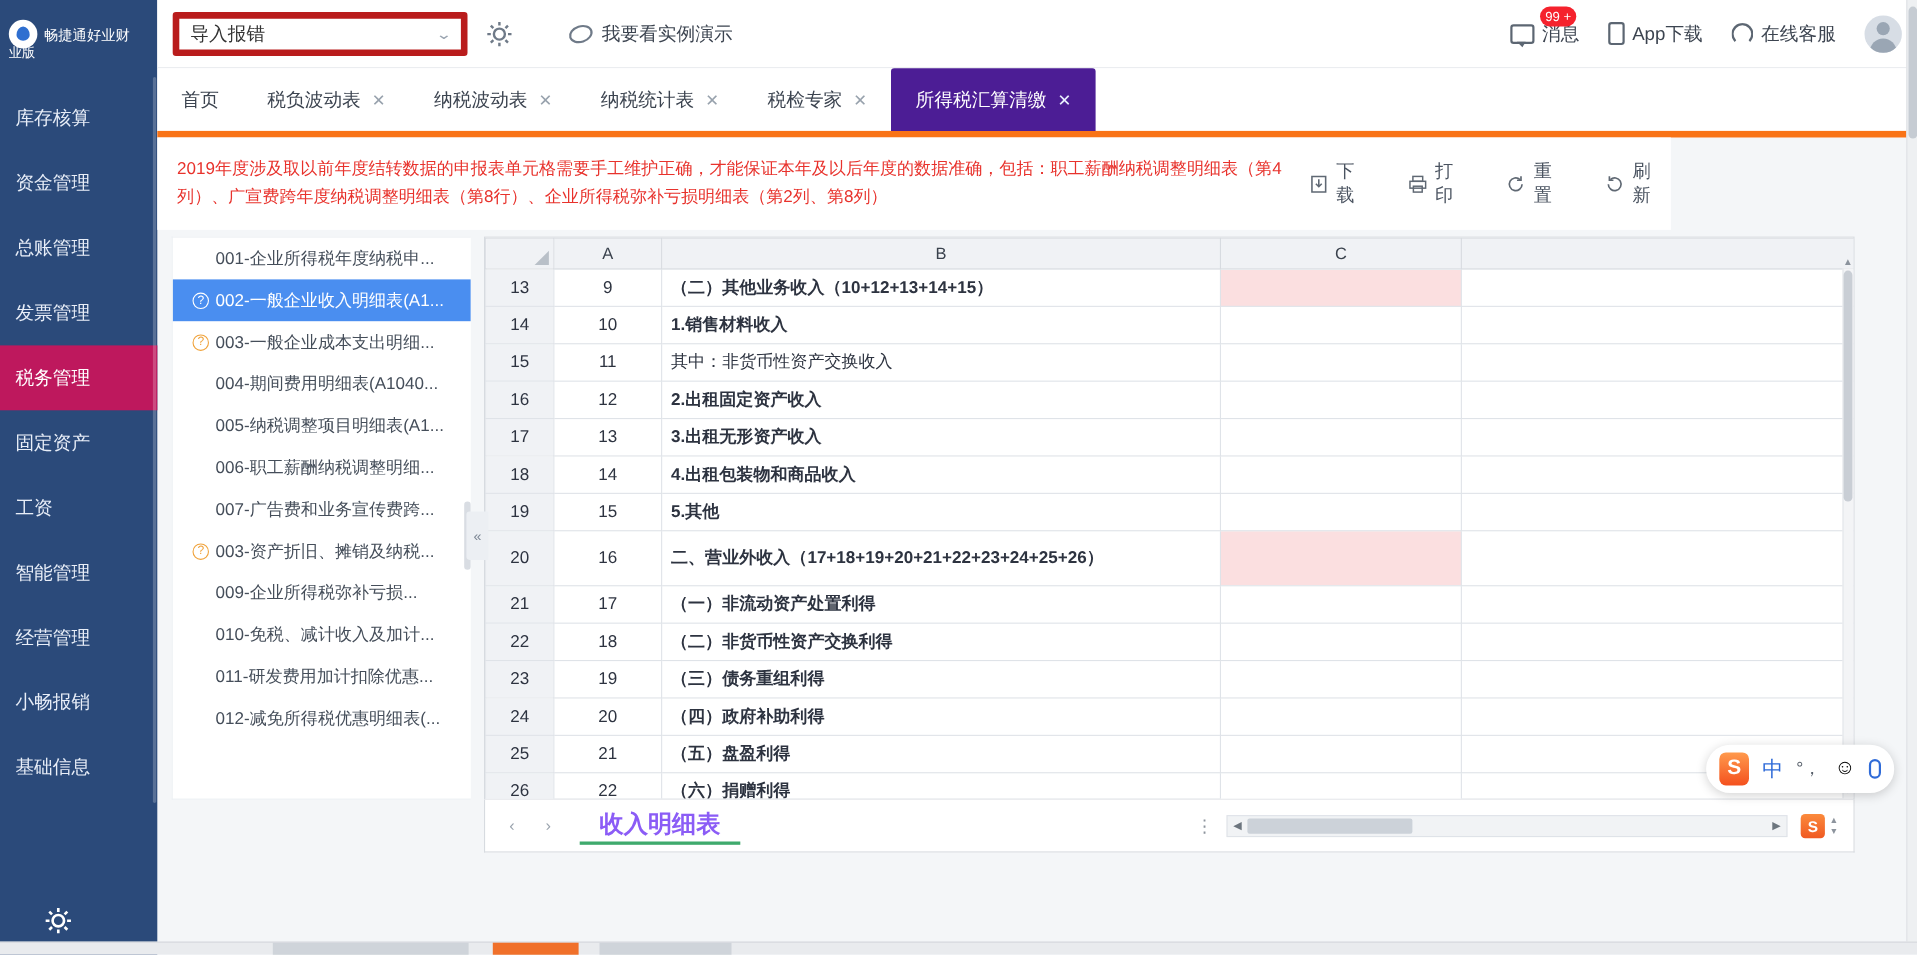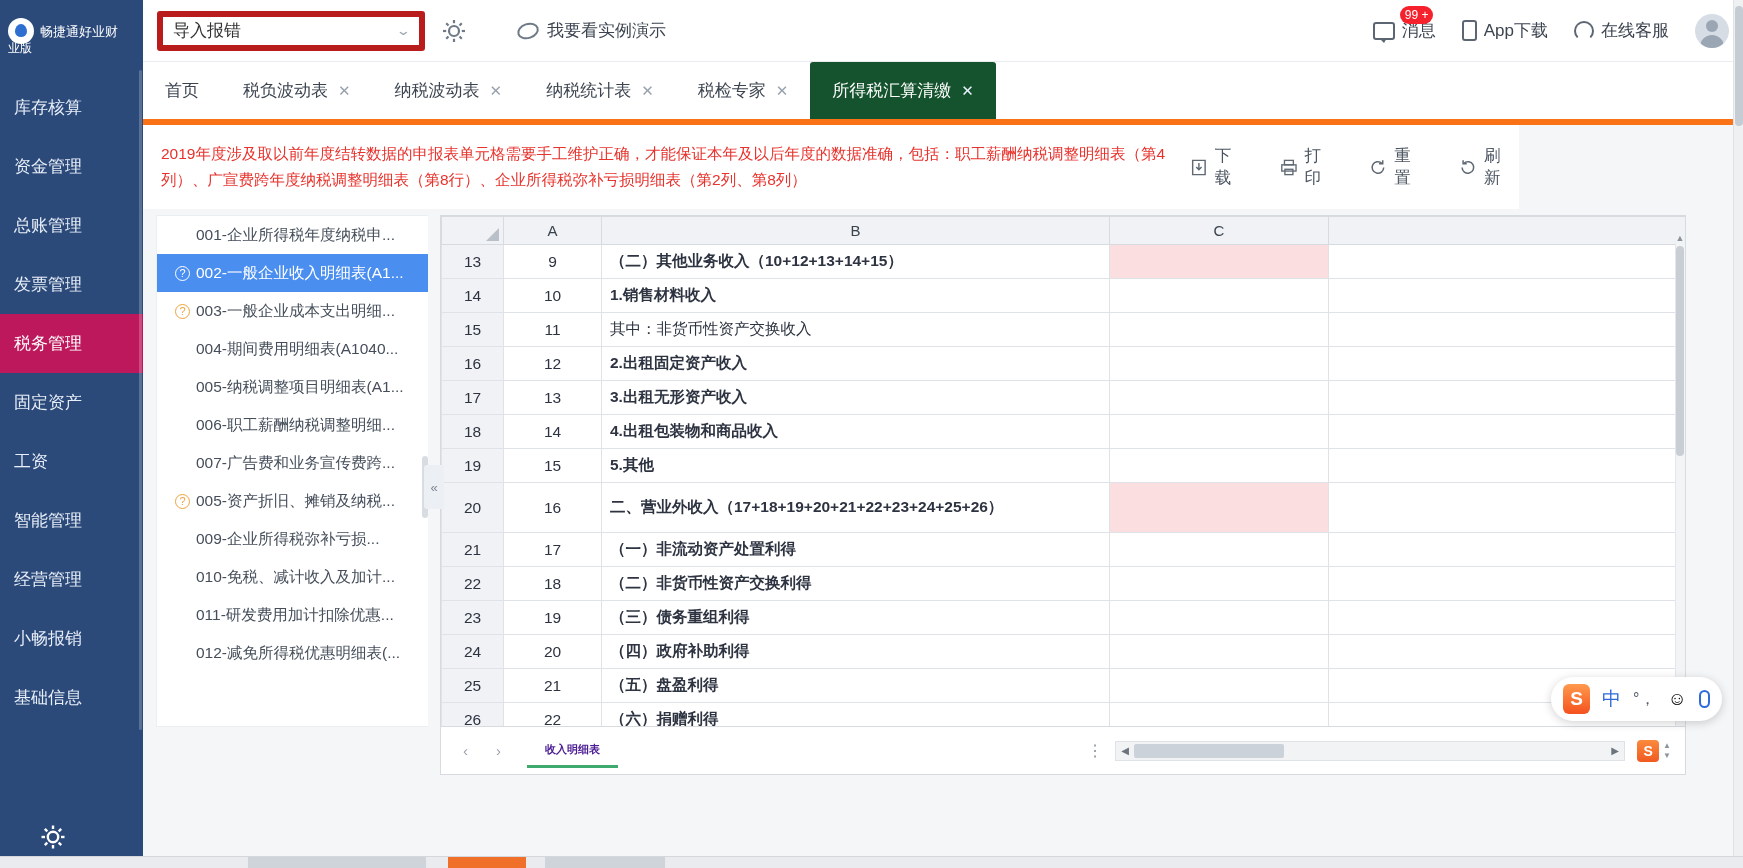--- a/index.html
+++ b/index.html
@@ -189,21 +189,21 @@
   }
   .tab {
     height: 57px;
     display: flex; align-items: center; gap: 10px;
     padding: 0 22px;
     font-size: 17px; color: #3c4450;
     cursor: pointer;
   }
   .tab .x { color: #98a2ad; font-size: 15px; }
   .tab.active {
-    background: #14532d;
+    background: #4c1d95;
     color: #ffffff;
     border-radius: 3px 3px 0 0;
   }
   .tab.active .x { color: #eaf2ff; }
 
   
   #notice {
     position: absolute; left: 143px; top: 125px;
     width: 1376px; height: 84px;
     background: #ffffff;
@@ -356,22 +356,22 @@
     border: 1px solid #d7dbe0;
     border-top: none;
     display: flex; align-items: center;
   }
   .pager { display: flex; align-items: center; gap: 28px; padding: 0 22px; color: #9aa3ad; font-size: 15px; }
   .pager span { cursor: pointer; }
   .sheet-tab {
     margin-left: 4px;
     padding: 0 18px; height: 34px;
     display: flex; align-items: center;
-    font-size: 11px; font-weight: bold;
-    color: #4c1d95;
+    font-size: 22px; font-weight: bold;
+    color: #8b5cf6;
     border-bottom: 3px solid #3faa6d;
     cursor: pointer;
   }
   .bar-dots {
     margin-left: auto;
     color: #8d949d; font-size: 16px; letter-spacing: 2px;
     padding-right: 10px; cursor: pointer;
   }
   .hscroll {
     width: 510px; height: 20px;
@@ -647,21 +647,21 @@
     <div class="doc-item">
       <span class="warn-spacer"></span>
       <span>006-职工薪酬纳税调整明细...</span>
     </div>
     <div class="doc-item">
       <span class="warn-spacer"></span>
       <span>007-广告费和业务宣传费跨...</span>
     </div>
     <div class="doc-item">
       <span class="warn">?</span>
-      <span>005-资产折旧、摊销及纳税...</span>
+      <span>003-资产折旧、摊销及纳税...</span>
     </div>
     <div class="doc-item">
       <span class="warn-spacer"></span>
       <span>009-企业所得税弥补亏损...</span>
     </div>
     <div class="doc-item">
       <span class="warn-spacer"></span>
       <span>010-免税、减计收入及加计...</span>
     </div>
     <div class="doc-item">

